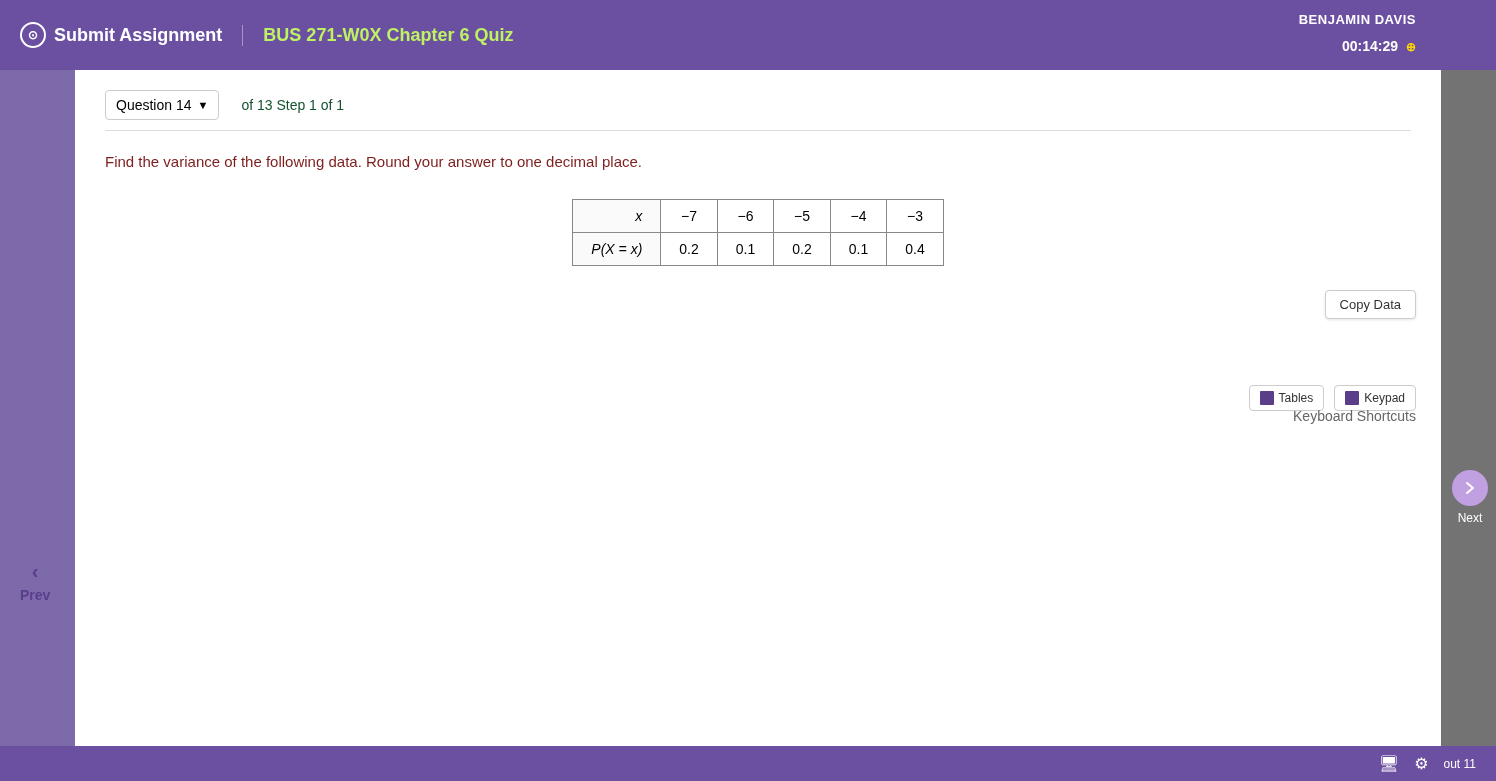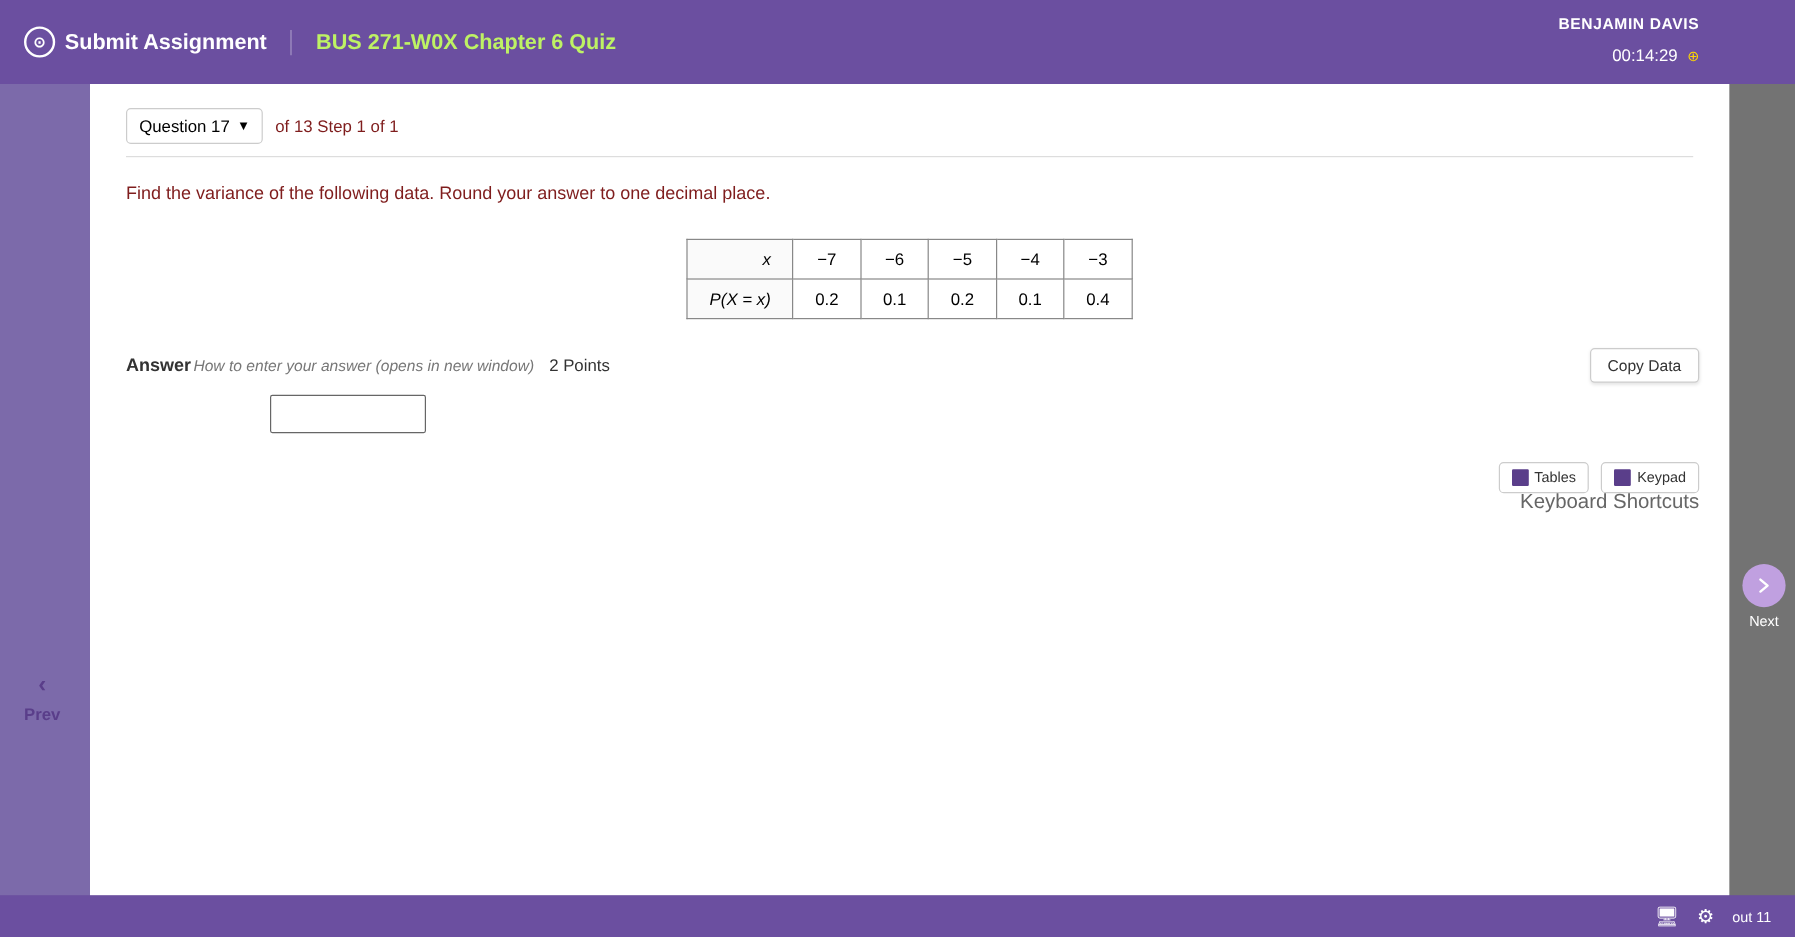--- a/index.html
+++ b/index.html
@@ -62,21 +62,21 @@
       font-weight: bold;
       letter-spacing: 0.5px;
     }
 
     #timer {
       position: absolute;
       right: 80px;
       top: 38px;
       color: white;
       font-size: 14px;
-      font-weight: normal;
+      font-weight: bold;
     }
 
     #timer-icon {
       color: #ffd700;
       font-size: 12px;
       margin-left: 4px;
     }
 
     
     #left-sidebar {
@@ -179,21 +179,22 @@
       font-size: 14px;
       background: white;
       cursor: pointer;
       display: flex;
       align-items: center;
       gap: 6px;
     }
 
     #step-info {
       font-size: 14px;
-      color: #7f1d1d;
+      color: #14532d;
+      margin-left: 12px;
     }
 
     
     #question-text {
       font-size: 15px;
       color: #7f1d1d;
       margin-bottom: 25px;
       line-height: 1.5;
     }
 
@@ -265,21 +266,21 @@
       height: 14px;
       background: #5a3e8a;
       border-radius: 1px;
       display: inline-block;
     }
 
     #keyboard-shortcuts {
       position: absolute;
       right: 80px;
       top: 408px;
-      font-size: 17px;
+      font-size: 14px;
       color: #666;
       text-align: center;
     }
 
     
     #answer-section {
       margin-top: 20px;
     }
 
     #answer-label {
@@ -372,21 +373,21 @@
       </svg>
     </div>
     <span style="color:white;font-size:12px;margin-top:3px;">Next</span>
   </div>
 </div>
 
 <div id="main-content">
 
   <div id="question-header">
     <div id="question-selector">
-      <span>Question 17</span>
+      <span>Question 14</span>
       <span style="font-size:11px;">▼</span>
     </div>
     <span id="step-info">of 13 Step 1 of 1</span>
   </div>
 
   <p id="question-text">Find the variance of the following data. Round your answer to one decimal place.</p>
 
   <div id="data-table-container">
     <table id="data-table">
       <tbody>
@@ -403,27 +404,20 @@
         <td>0.2</td>
         <td>0.1</td>
         <td>0.2</td>
         <td>0.1</td>
         <td>0.4</td>
       </tr>
     </tbody>
       </table>
   </div>
 
-  <div id="answer-section">
-    <span>
-      <span id="answer-label">Answer</span><span id="how-to-link">How to enter your answer (opens in new window)</span>
-      <span id="points-badge">2 Points</span>
-    </span>
-    <input id="answer-input" type="text" style="">
-  </div>
 
 </div>
 
 <button id="copy-data-btn">Copy Data</button>
 
 <div id="tools-bar">
   <button class="tool-btn">
     <span class="tool-icon"></span>
     <span>Tables</span>
   </button>

